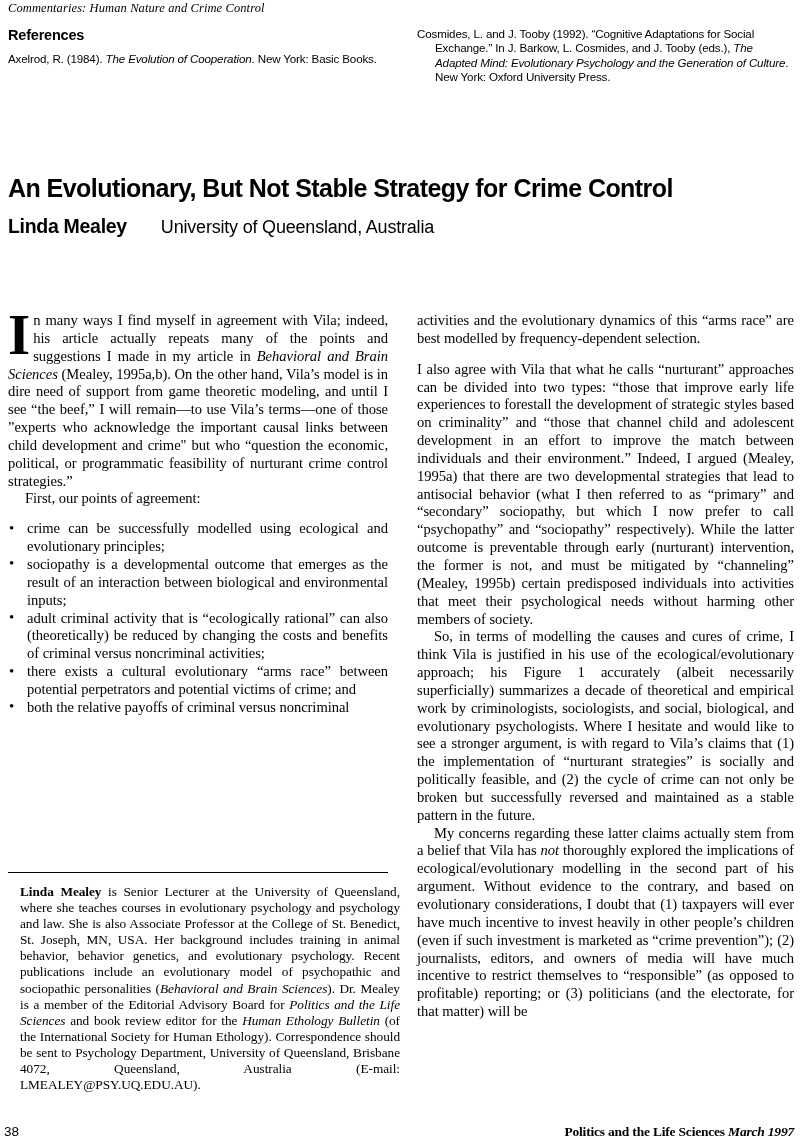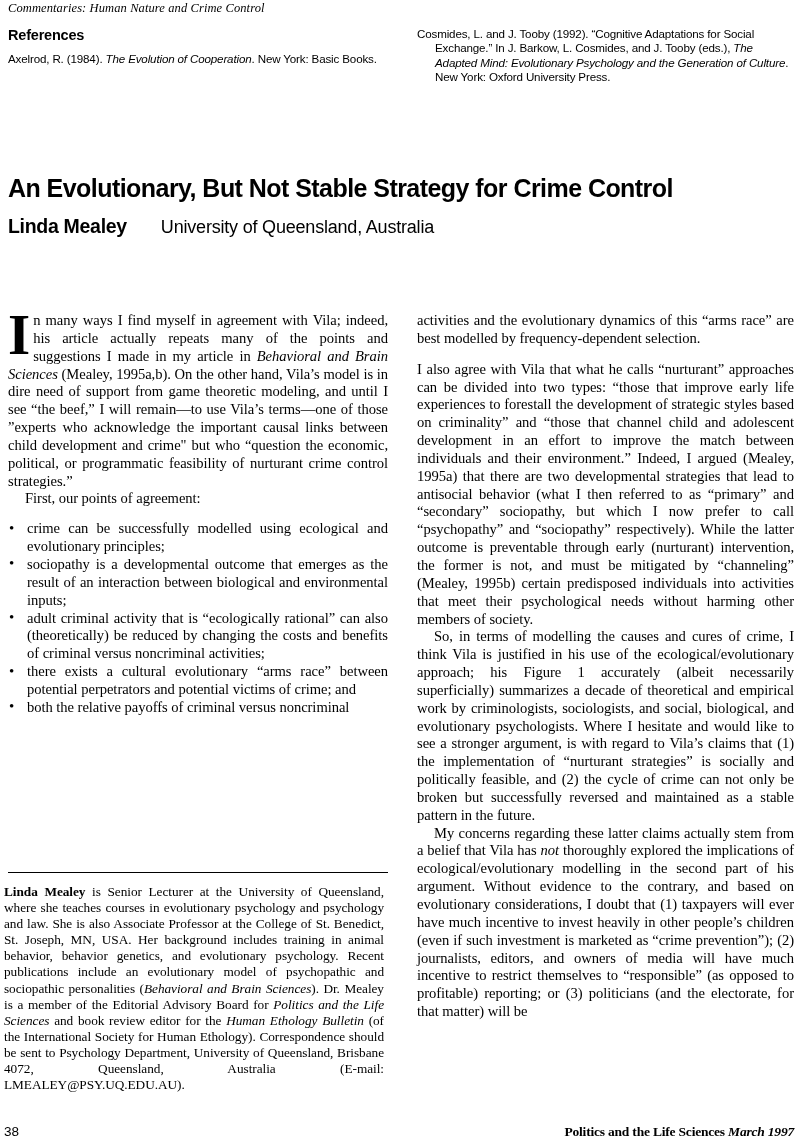--- a/index.html
+++ b/index.html
@@ -172,21 +172,21 @@
   .footnote-rule {
     position: absolute;
     left: 8px;
     top: 872px;
     width: 380px;
     height: 1px;
     background: #000000;
   }
   .footnote {
     position: absolute;
-    left: 4px;
+    left: 20px;
     top: 884px;
     width: 380px;
     font-size: 13.3px;
     line-height: 16.1px;
     text-align: justify;
     letter-spacing: -0.05px;
   }
   .footnote b { font-weight: bold; }
   .footnote i { font-style: italic; }
 

